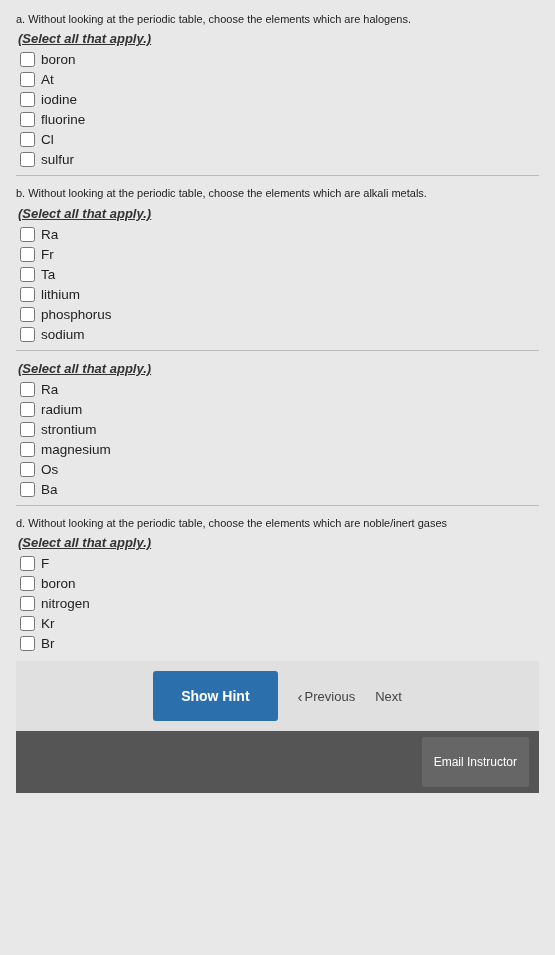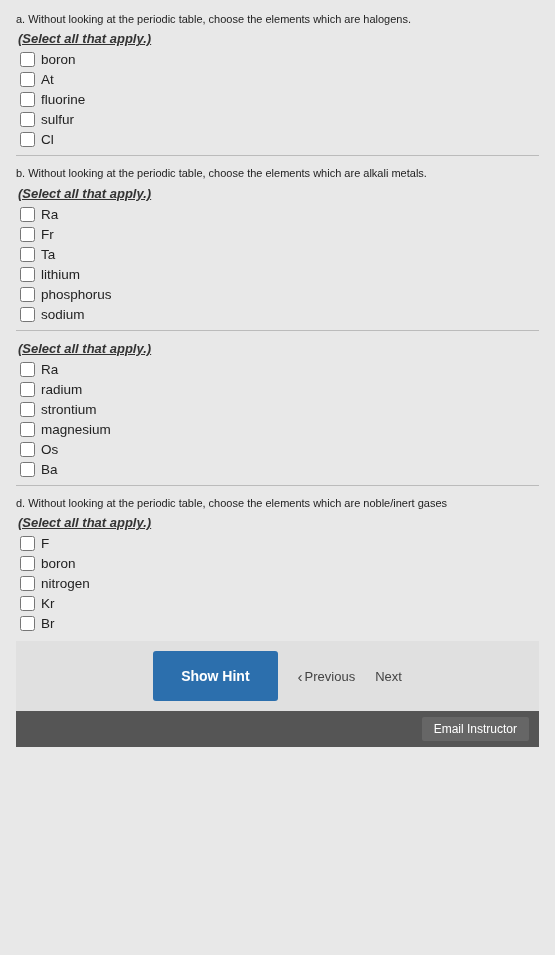--- a/index.html
+++ b/index.html
@@ -97,21 +97,21 @@
       background: #555;
       display: flex;
       align-items: center;
       justify-content: flex-end;
       padding: 6px 10px;
     }
     .email-instructor-btn {
       background: #666;
       color: #fff;
       border: none;
-      padding: 5px 12px;
+      padding: 18px 12px;
       font-size: 12px;
       cursor: pointer;
       border-radius: 2px;
     }
   </style>
 </head>
 <body>
 
 <div class="page-container">
 
@@ -122,29 +122,33 @@
         <label class="checkbox-item">
           <input type="checkbox" style="">
           <span class="checkbox-label">boron</span>
         </label>
         <label class="checkbox-item">
           <input type="checkbox" style="">
           <span class="checkbox-label">At</span>
         </label>
         <label class="checkbox-item">
           <input type="checkbox" style="">
+          <span class="checkbox-label">iodine</span>
+        </label>
+        <label class="checkbox-item">
+          <input type="checkbox" style="">
           <span class="checkbox-label">fluorine</span>
         </label>
         <label class="checkbox-item">
           <input type="checkbox" style="">
+          <span class="checkbox-label">Cl</span>
+        </label>
+        <label class="checkbox-item">
+          <input type="checkbox" style="">
           <span class="checkbox-label">sulfur</span>
-        </label>
-        <label class="checkbox-item">
-          <input type="checkbox" style="">
-          <span class="checkbox-label">Cl</span>
         </label>
         <hr class="divider">
       </div>
       <div class="question-block">
         <div class="question-label">b. Without looking at the periodic table, choose the elements which are alkali metals.</div>
         <div class="select-all-note">(Select all that apply.)</div>
         <label class="checkbox-item">
           <input type="checkbox" style="">
           <span class="checkbox-label">Ra</span>
         </label>

